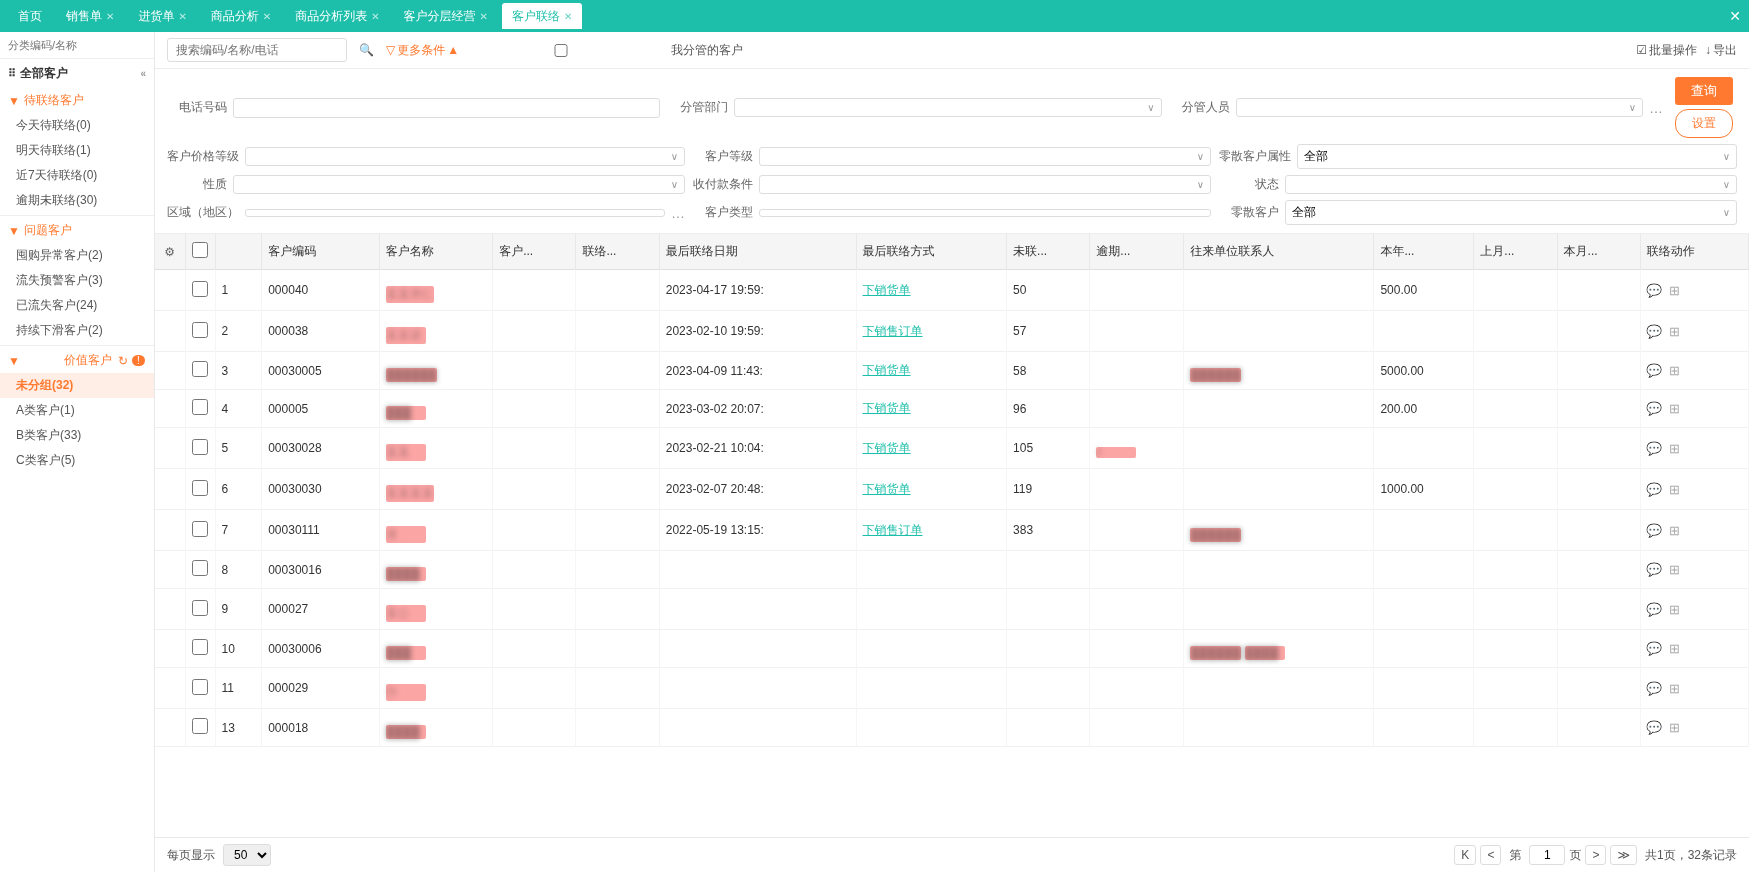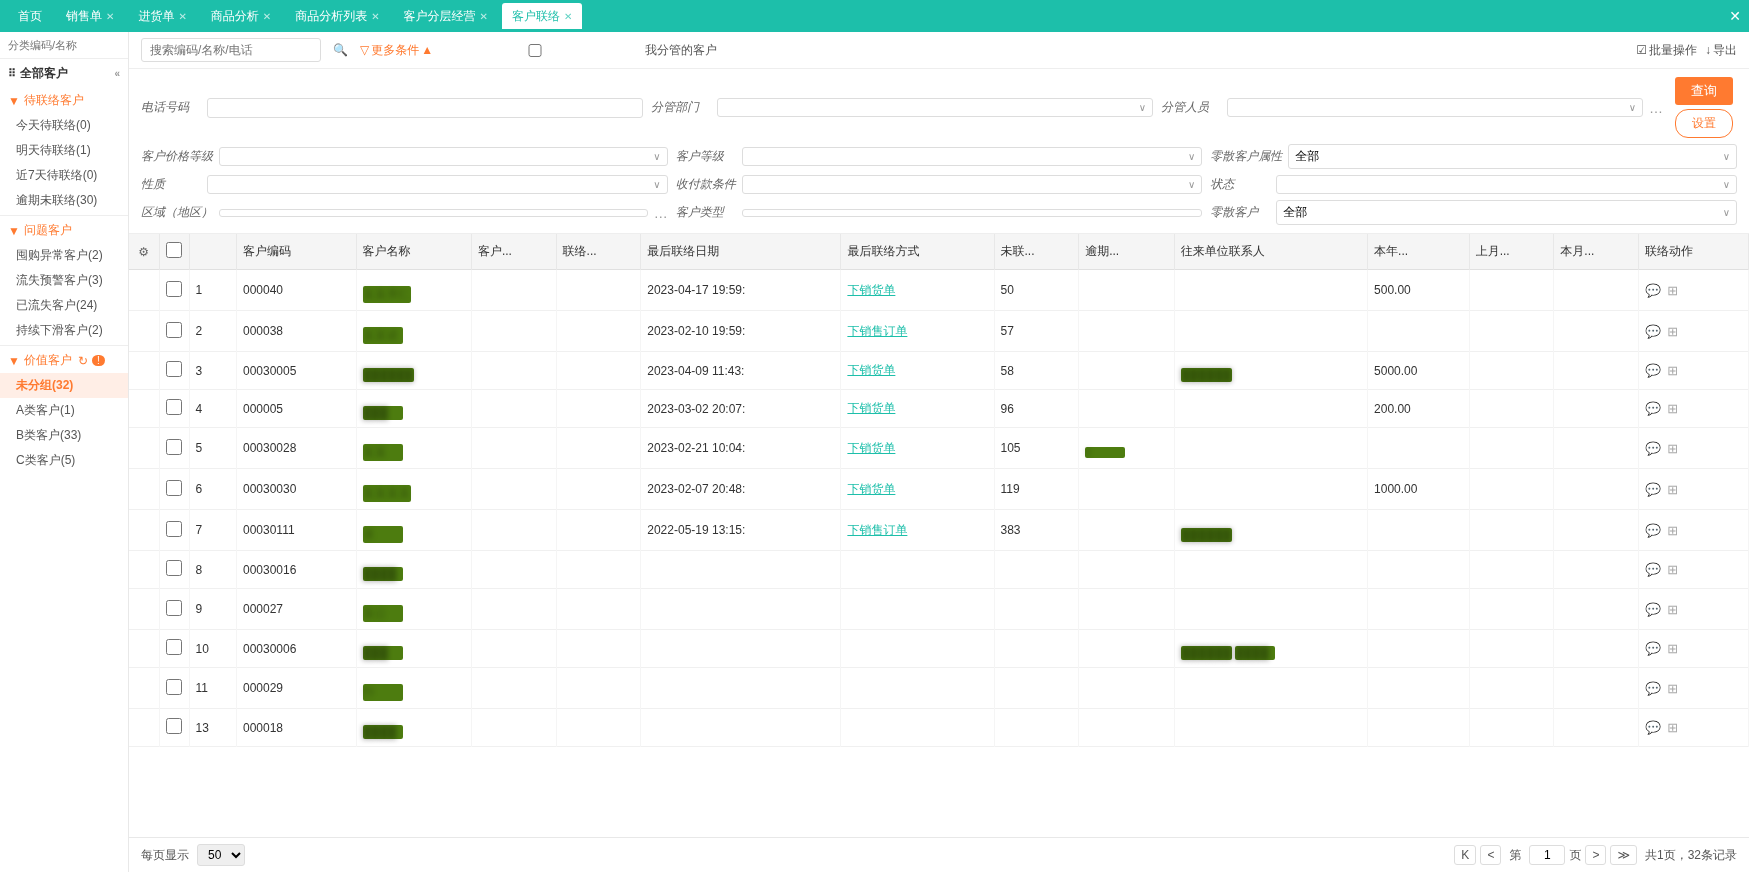--- a/index.html
+++ b/index.html
@@ -49,21 +49,21 @@
     }
 
     
     .main-layout {
       display: flex;
       height: calc(100vh - 32px);
     }
 
     
     .sidebar {
-      width: 129px;
+      width: 155px;
       background: #fff;
       border-right: 1px solid #e8e8e8;
       display: flex;
       flex-direction: column;
       overflow-y: auto;
       flex-shrink: 0;
     }
     .sidebar-search {
       display: flex;
       align-items: center;
@@ -196,21 +196,21 @@
     .filter-cell {
       display: flex;
       align-items: center;
       flex: 1;
       gap: 6px;
     }
     .filter-cell label {
       white-space: nowrap;
       color: #666;
       min-width: 60px;
-      font-style: italic;
+      text-align: right;
     }
     .filter-cell .filter-input {
       flex: 1;
       border: 1px solid #ddd;
       border-radius: 3px;
       padding: 3px 6px;
       font-size: 11px;
       outline: none;
       min-width: 0;
     }
@@ -293,21 +293,21 @@
       color: #333;
       border-right: 1px solid #f5f5f5;
       white-space: nowrap;
       max-width: 120px;
       overflow: hidden;
       text-overflow: ellipsis;
     }
     tbody td:first-child { text-align: center; color: #999; }
     tbody td:nth-child(2) { text-align: center; }
     .link-text { color: #1dbfaa; cursor: pointer; text-decoration: underline; }
-    .blurred { color: transparent; text-shadow: 0 0 5px rgba(0,0,0,0.3); background: #4d7c0f; border-radius: 2px; display: inline-block; min-width: 40px; margin-top: 9px; }
+    .blurred { color: transparent; text-shadow: 0 0 5px rgba(0,0,0,0.3); background: #fca5a5; border-radius: 2px; display: inline-block; min-width: 40px; margin-top: 9px; }
     .action-icons { display: flex; gap: 6px; align-items: center; }
     .action-icon { color: #aaa; cursor: pointer; font-size: 13px; }
 
     
     .table-footer {
       background: #fff;
       border-top: 1px solid #e8e8e8;
       padding: 6px 12px;
       display: flex;
       align-items: center;
@@ -431,21 +431,21 @@
       <span>已流失客户(24)</span>
     </div>
     <div class="sidebar-item">
       <span>持续下滑客户(2)</span>
     </div>
 
     <div class="sidebar-divider"></div>
 
     <div class="sidebar-sub-group">
       <span style="color:#ff7a30;">▼</span>
-      <span style="color:#ff7a30;">价值客户</span>
+      <span style="color:#ff7a30;margin-left:40px;">价值客户</span>
       <span style="color:#ff7a30;margin-left:2px;">↻</span>
       <span style="background:#ff7a30;color:#fff;border-radius:8px;padding:0 5px;font-size:10px;">!</span>
     </div>
     <div class="sidebar-item active">
       <span>未分组(32)</span>
     </div>
     <div class="sidebar-item">
       <span>A类客户(1)</span>
     </div>
     <div class="sidebar-item">

